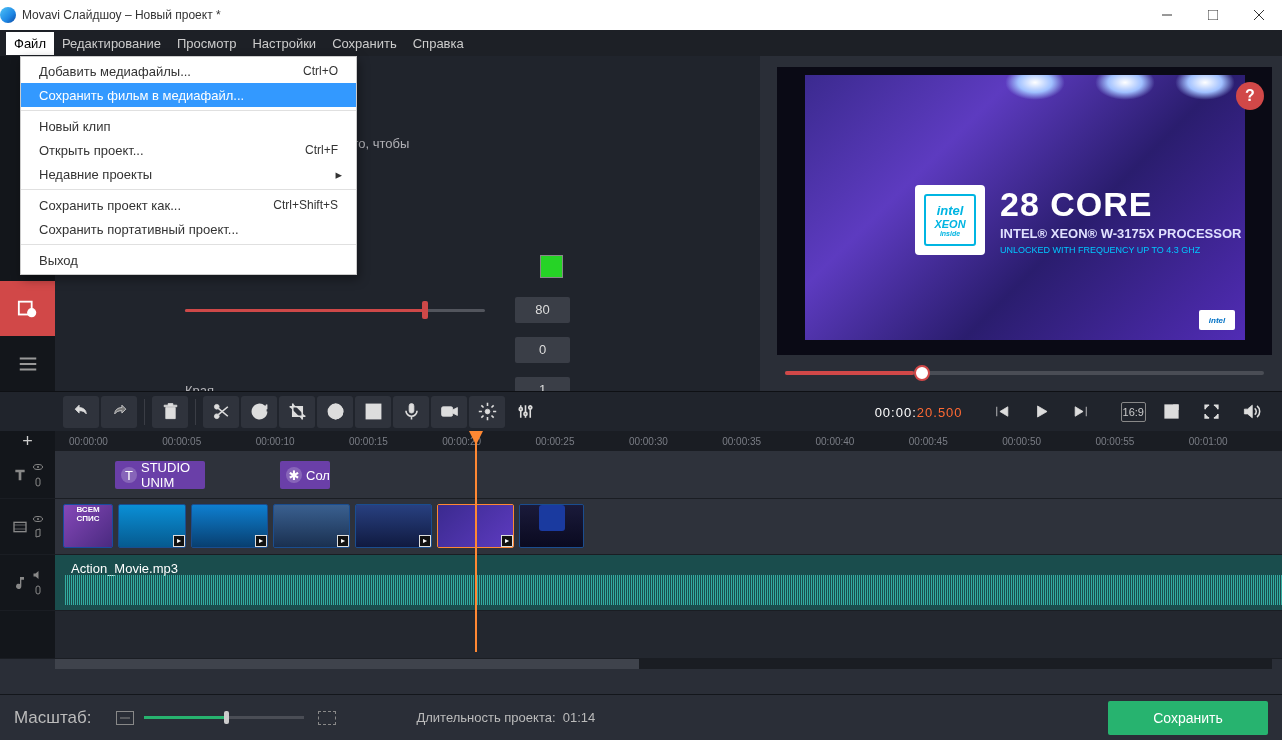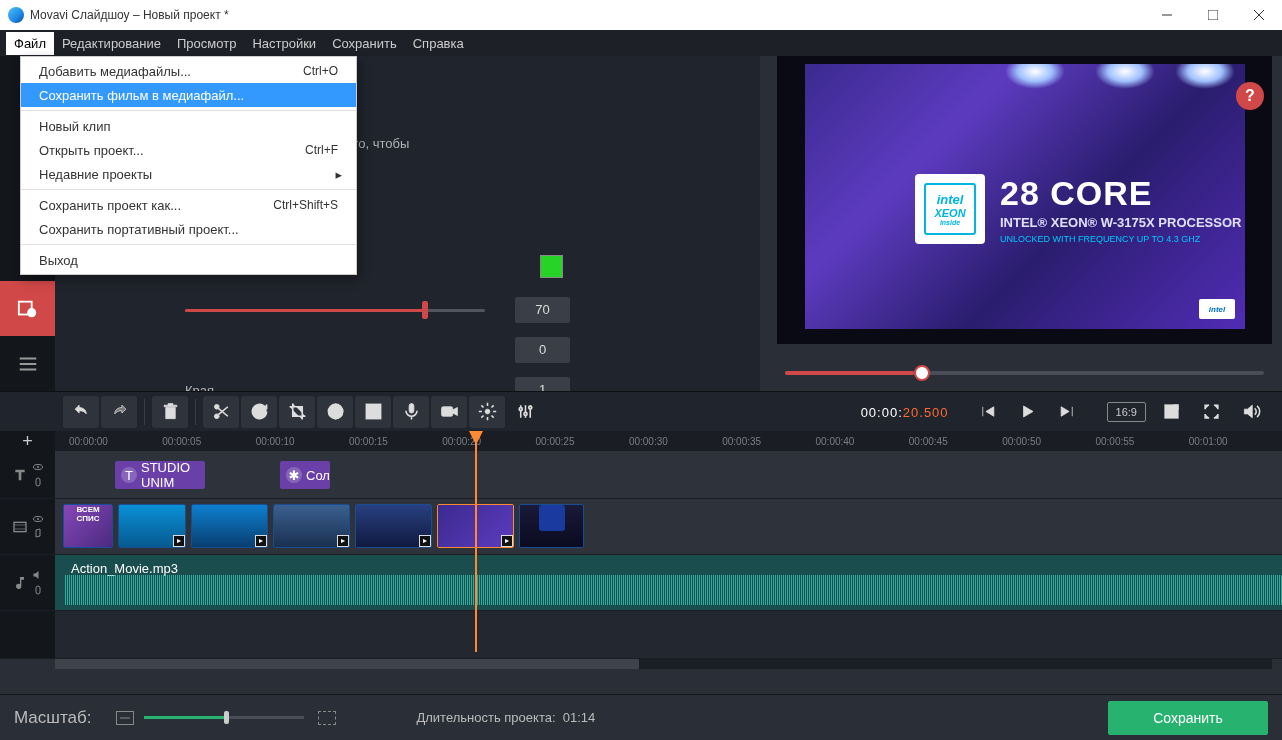--- a/index.html
+++ b/index.html
@@ -1,17 +1,17 @@
 <!DOCTYPE html>
 <html><head>
 <meta charset="utf-8">
 <style>
 *{margin:0;padding:0;box-sizing:border-box;font-family:"Segoe UI",Arial,sans-serif;font-size:13px;user-select:none}
 body{width:1282px;height:740px;background:#2a2e37;overflow:hidden;position:relative}
-.titlebar{height:30px;background:#fff;display:flex;align-items:center;padding-left:8px;position:relative}
+.titlebar{height:30px;background:#fff;display:flex;align-items:center;position:relative}
 .app-logo{width:16px;height:16px;border-radius:50%;background:linear-gradient(135deg,#4fc3f7 0%,#1e88e5 60%,#0d47a1 100%);margin-right:6px}
 .title-text{font-size:12px;color:#333}
 .win-controls{position:absolute;right:0;top:0;display:flex;height:100%}
 .win-btn{width:46px;display:flex;align-items:center;justify-content:center;cursor:pointer}
 .win-btn svg{width:10px;height:10px}
 .menubar{height:26px;background:#1d2026;display:flex;align-items:center;padding-left:6px;gap:0}
 .menu-item{color:#ccc;padding:4px 8px;cursor:pointer;font-size:13px}
 .menu-item.active{background:#fff;color:#000}
 .dropdown{position:absolute;left:20px;top:56px;width:337px;background:#fff;box-shadow:2px 4px 10px rgba(0,0,0,.4);z-index:100;border:1px solid #ccc;padding:2px 0}
 .dd-item{height:24px;display:flex;align-items:center;padding:0 18px;cursor:pointer;color:#333;position:relative;font-size:13px}
@@ -27,21 +27,21 @@
 .slider-label{color:#b5b5b9;width:60px;font-size:13px}
 .slider-track{height:3px;background:#52555d;position:relative;border-radius:2px}
 .slider-fill{position:absolute;height:3px;background:#ce4848;border-radius:2px}
 .slider-thumb{position:absolute;width:6px;height:18px;background:#ce4848;top:-8px;border-radius:2px}
 .val-box{width:55px;height:26px;background:#3a3e47;color:#ddd;text-align:center;line-height:26px;border-radius:2px;font-size:13px}
 .left-rail{position:absolute;left:0;top:56px;width:55px;height:335px;background:#13161b;display:flex;flex-direction:column}
 .rail-btn{height:55px;display:flex;align-items:center;justify-content:center;cursor:pointer}
 .rail-btn.active{background:#d14848}
 .rail-btn svg{width:22px;height:22px;fill:#fff}
 .rail-btn.inactive svg{fill:#999}
-.preview{position:absolute;right:10px;top:56px;width:495px;height:288px;background:#0a0a15}
+.preview{position:absolute;right:10px;top:67px;width:495px;height:288px;background:#0a0a15}
 .preview-screen{position:absolute;left:28px;top:8px;width:440px;height:265px;background:linear-gradient(135deg,#3b2a8f 0%,#5d3bc0 30%,#2a1d6e 60%,#512cb5 100%);overflow:hidden}
 .intel-box{position:absolute;left:110px;top:110px;width:70px;height:70px;background:#fff;display:flex;align-items:center;justify-content:center;border-radius:4px}
 .intel-inner{width:52px;height:52px;border:2px solid #00b5e2;border-radius:3px;display:flex;flex-direction:column;align-items:center;justify-content:center;color:#00b5e2;font-size:9px;font-style:italic;font-weight:bold}
 .core-txt{position:absolute;left:195px;top:110px;color:#fff}
 .core-big{font-size:34px;font-weight:bold;letter-spacing:1px}
 .core-mid{font-size:13px;font-weight:bold;color:#e0e0ff;margin-top:2px}
 .core-sm{font-size:9px;color:#00c8ff;margin-top:4px}
 .light{position:absolute;width:60px;height:35px;background:radial-gradient(ellipse at center,#fff 0%,#a0c0ff 40%,transparent 70%);border-radius:50%;top:-10px}
 .intel-badge{position:absolute;right:10px;bottom:10px;width:36px;height:20px;background:#fff;border-radius:2px;display:flex;align-items:center;justify-content:center;font-size:8px;color:#0071c5;font-weight:bold;font-style:italic}
 .help-circle{position:absolute;right:18px;top:82px;width:28px;height:28px;border-radius:50%;background:#d14848;color:#fff;display:flex;align-items:center;justify-content:center;font-size:16px;font-weight:bold;cursor:pointer;z-index:50}
@@ -51,21 +51,21 @@
 .seek-thumb{position:absolute;left:27%;top:-6px;width:16px;height:16px;border-radius:50%;background:#fff;border:2px solid #d14848}
 .toolbar{position:absolute;left:0;top:391px;width:100%;height:40px;background:#20242c;border-top:1px solid #0e1014;display:flex;align-items:center;padding:0 8px}
 .tool-left{position:absolute;left:0;top:391px;width:55px;height:40px;background:#13161b;display:flex;align-items:center;justify-content:center}
 .tbtn{width:36px;height:32px;display:flex;align-items:center;justify-content:center;cursor:pointer;border-radius:3px;margin:0 1px}
 .tbtn svg{width:19px;height:19px;fill:#ddd;stroke:#ddd}
 .tbtn.dark{background:#2f333c}
 .tsep{width:1px;height:26px;background:#3a3d45;margin:0 6px}
 .timecode{font-family:"Courier New",monospace;font-size:21px;letter-spacing:1px;margin-left:auto;margin-right:20px}
 .tc-w{color:#fff}.tc-o{color:#ff6933}
 .play-controls{display:flex;gap:2px;margin-right:20px}
-.aspect{border:1px solid #888;color:#ccc;padding:3px 8px;font-size:11px;border-radius:2px;margin-right:6px;cursor:pointer}
+.aspect{border:1px solid #888;color:#ccc;padding:3px 1px;font-size:11px;border-radius:2px;margin-right:6px;cursor:pointer}
 .right-tools{display:flex;gap:2px;margin-right:4px}
 .ruler{position:absolute;left:55px;top:431px;right:0;height:20px;background:#1a1d23;display:flex;align-items:center;padding-left:14px;gap:0}
 .ruler-item{width:100px;color:#7a7d85;font-size:10px}
 .plus-btn{position:absolute;left:0;top:431px;width:55px;height:20px;background:#13161b;display:flex;align-items:center;justify-content:center;color:#ccc;font-size:18px;cursor:pointer}
 .tracks{position:absolute;left:0;top:451px;width:100%;background:#23272f}
 .track{height:48px;display:flex;border-bottom:1px solid #1a1d23;position:relative;overflow:hidden}
 .track.tall{height:56px}
 .track-head{width:55px;background:#13161b;display:flex;align-items:center;justify-content:center;gap:4px;flex-shrink:0}
 .track-head svg{width:16px;height:16px;fill:#888}
 .eye-col{display:flex;flex-direction:column;gap:3px}
@@ -144,21 +144,21 @@
 <div class="editor">
   <div class="panel-title">струменты</div>
   <div class="panel-sub"><span>лнительного видео и выделите его, чтобы</span><br><span>на.</span></div>
   <div class="green-sq"></div>
   <div class="slider-row" style="top:242px">
     <div class="slider-track" style="width:300px">
         <div class="slider-fill" style="width:80%"></div>
         <div class="slider-thumb" style="left:calc(80% - 3px)"></div>
       </div>
     <div style="width:30px"></div>
-    <div class="val-box">70</div>
+    <div class="val-box">80</div>
   </div>
   <div class="slider-row" style="top:282px">
     <div style="width:330px"></div>
     <div class="val-box">0</div>
   </div>
   <div class="slider-row" style="top:322px">
     <div class="slider-label">Края</div>
     <div style="width:270px"></div>
     <div class="val-box">1</div>
   </div>

